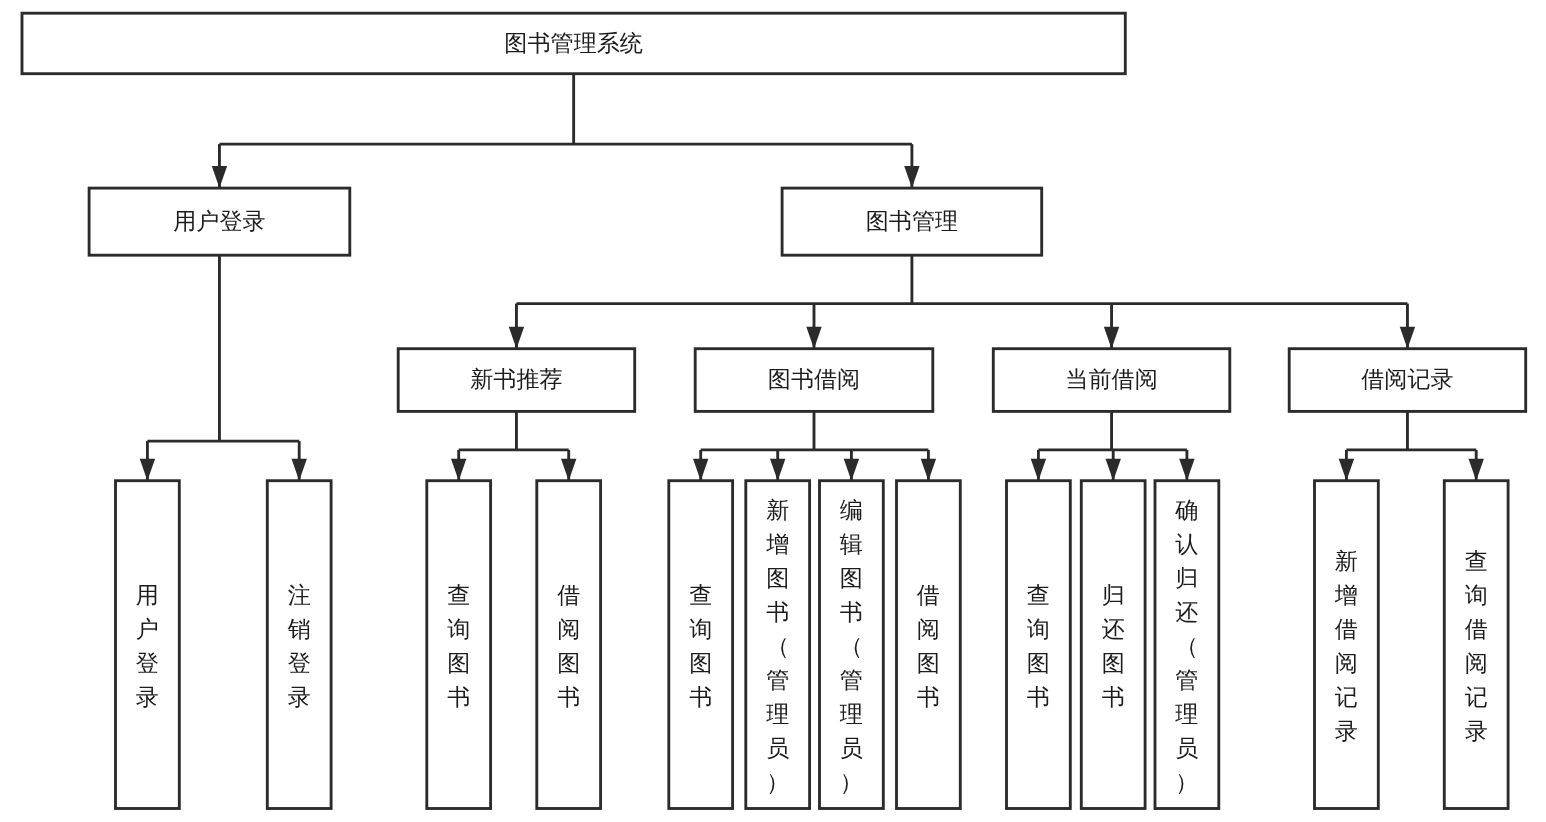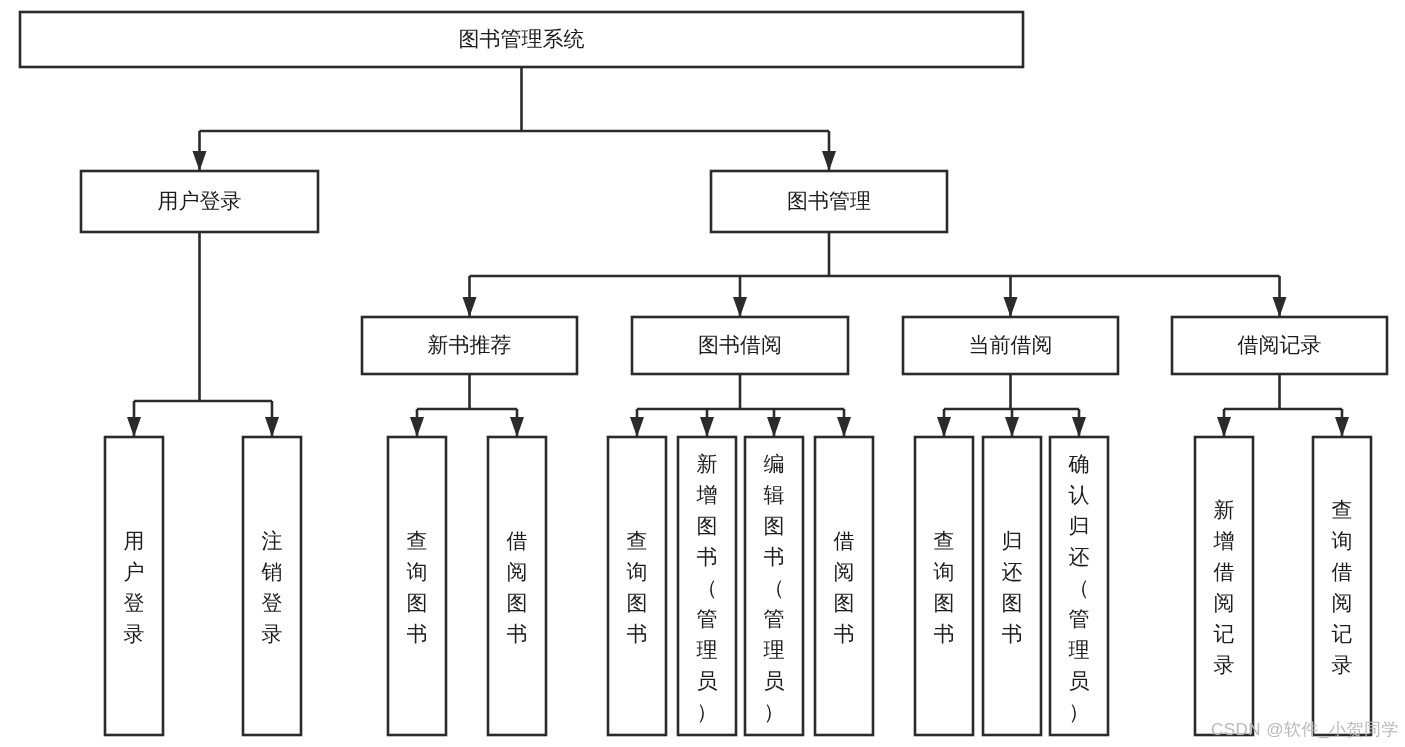--- a/index.html
+++ b/index.html
@@ -215,14 +215,13 @@
         <g>
           <rect x="1195" y="437" width="58" height="298" class="node-rect"></rect>
           <text x="1224" class="node-label-v" y="517"><tspan x="1224" dy="0">新</tspan><tspan x="1224" dy="31">增</tspan><tspan x="1224" dy="31">借</tspan><tspan x="1224" dy="31">阅</tspan><tspan x="1224" dy="31">记</tspan><tspan x="1224" dy="31">录</tspan></text>
         </g>
         <g>
           <rect x="1313" y="437" width="58" height="298" class="node-rect"></rect>
           <text x="1342" class="node-label-v" y="517"><tspan x="1342" dy="0">查</tspan><tspan x="1342" dy="31">询</tspan><tspan x="1342" dy="31">借</tspan><tspan x="1342" dy="31">阅</tspan><tspan x="1342" dy="31">记</tspan><tspan x="1342" dy="31">录</tspan></text>
         </g>
       </g>
   </svg>
-  <div class="watermark">CSDN @软件_小贺同学</div>
 </div>
 
 </body></html>

